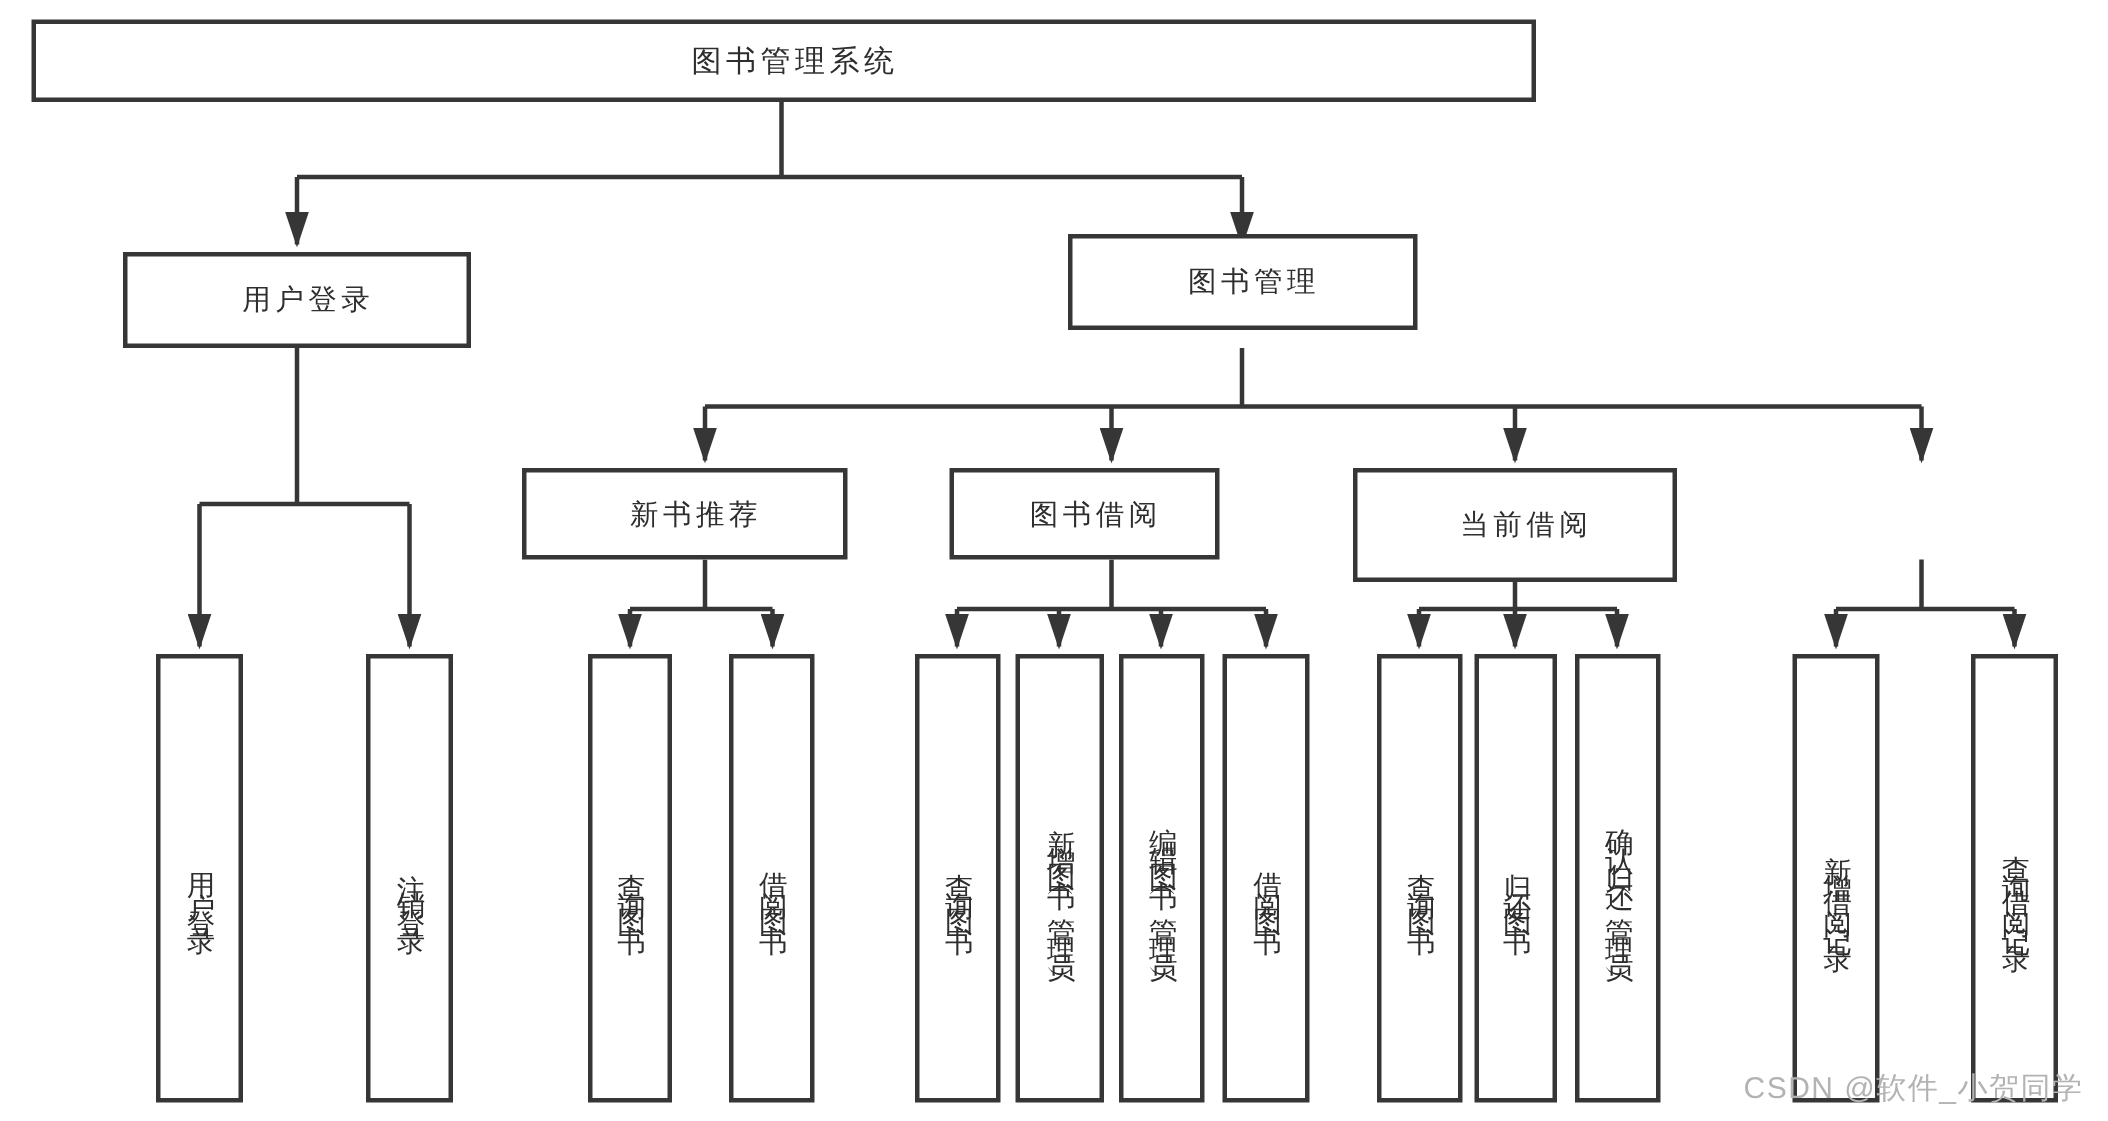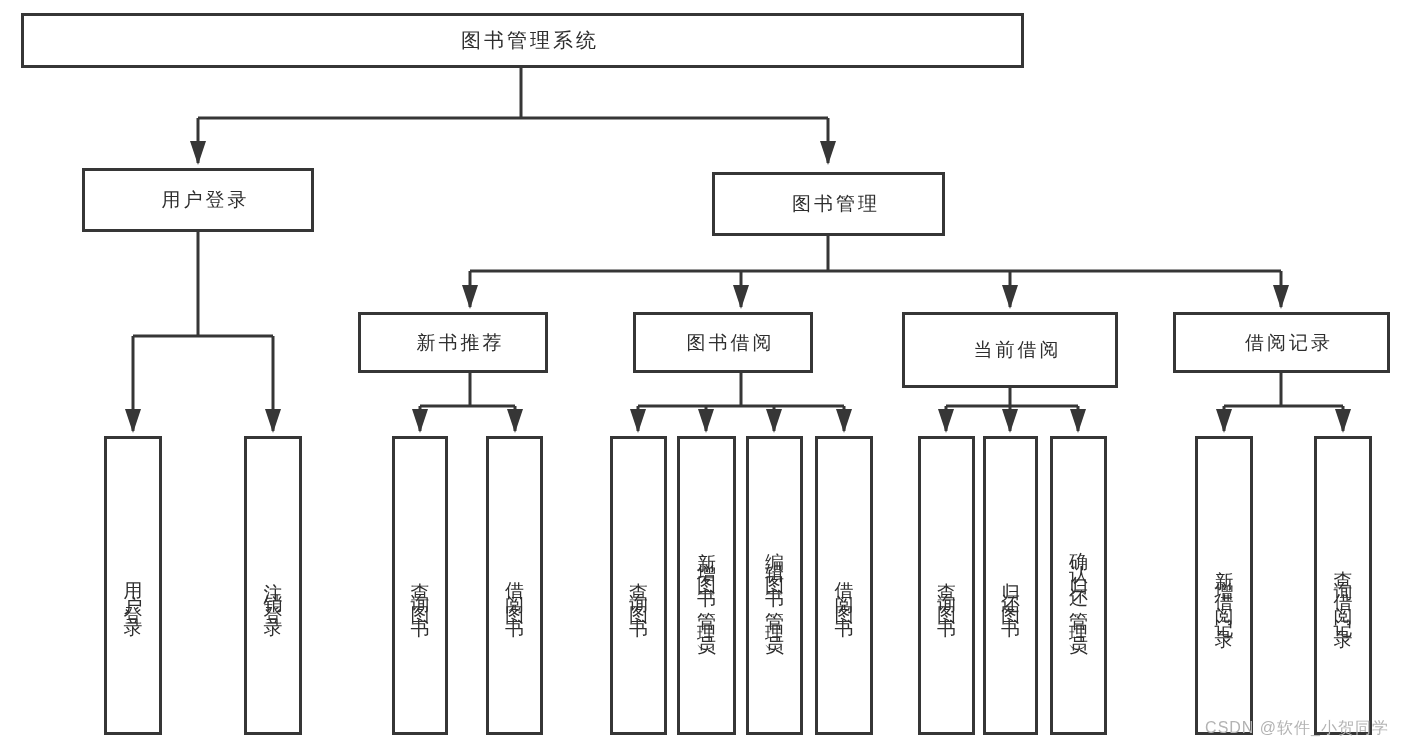--- a/index.html
+++ b/index.html
@@ -37,21 +37,21 @@
     text-orientation: mixed;
     letter-spacing: 12px;
     padding-top: 10px;
     font-size: 19px;
   }
   .watermark {
     position: absolute;
     right: 16px;
     bottom: 8px;
     color: #b3b3b3;
-    font-size: 16px;
+    font-size: 20px;
     letter-spacing: 1px;
     z-index: 5;
     white-space: nowrap;
   }
 </style>
 </head>
 <body>
 
 <div id="stage">
 
@@ -93,26 +93,25 @@
       <path d="M1010 406 V431" marker-end="url(#ah)"></path>
       <path d="M1078 406 V431" marker-end="url(#ah)"></path>
       <path d="M1224 406 V431" marker-end="url(#ah)"></path>
       <path d="M1343 406 V431" marker-end="url(#ah)"></path>
     </g>
   </svg>
 
   <div class="node hlabel" style="left:21px; top:13px; width:1003px; height:55px; font-size:20px;">图书管理系统</div>
 
   <div class="node hlabel" style="left:82px; top:168px; width:232px; height:64px;">用户登录</div>
-  <div class="node hlabel" style="left:712px; top:172px; width:233px; height:64px;">图书管理</div>
+  <div class="node hlabel" style="left:712px; top:156px; width:233px; height:64px;">图书管理</div>
 
-  <div class="node hlabel" style="left:358px; top:312px; width:190px; height:61px;">新书推荐</div>
+  <div class="node hlabel" style="left:348px; top:312px; width:217px; height:61px;">新书推荐</div>
   <div class="node hlabel" style="left:633px; top:312px; width:180px; height:61px;">图书借阅</div>
   <div class="node hlabel" style="left:902px; top:312px; width:216px; height:76px;">当前借阅</div>
-  <div class="node hlabel" style="left:1173px; top:312px; width:217px; height:61px;">借阅记录</div>
 
   <div class="node vleaf" style="left:104px; top:436px; width:58px; height:299px;">用户登录</div>
   <div class="node vleaf" style="left:244px; top:436px; width:58px; height:299px;">注销登录</div>
 
   <div class="node vleaf" style="left:392px; top:436px; width:56px; height:299px;">查询图书</div>
   <div class="node vleaf" style="left:486px; top:436px; width:57px; height:299px;">借阅图书</div>
 
   <div class="node vleaf" style="left:610px; top:436px; width:57px; height:299px;">查询图书</div>
   <div class="node vleaf" style="left:677px; top:436px; width:59px; height:299px;">新增图书（管理员）</div>
   <div class="node vleaf" style="left:746px; top:436px; width:57px; height:299px;">编辑图书（管理员）</div>

